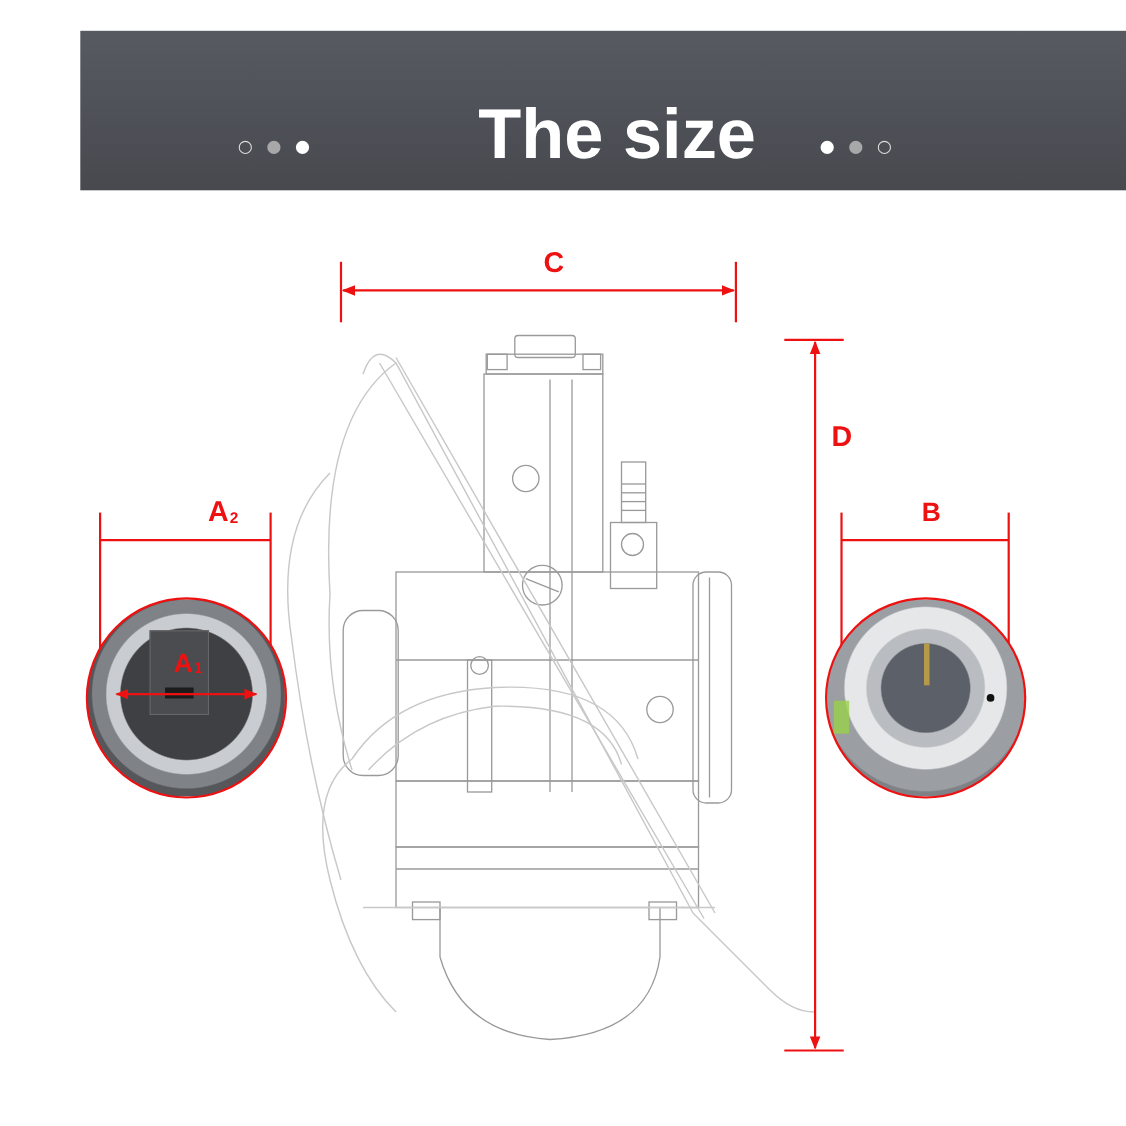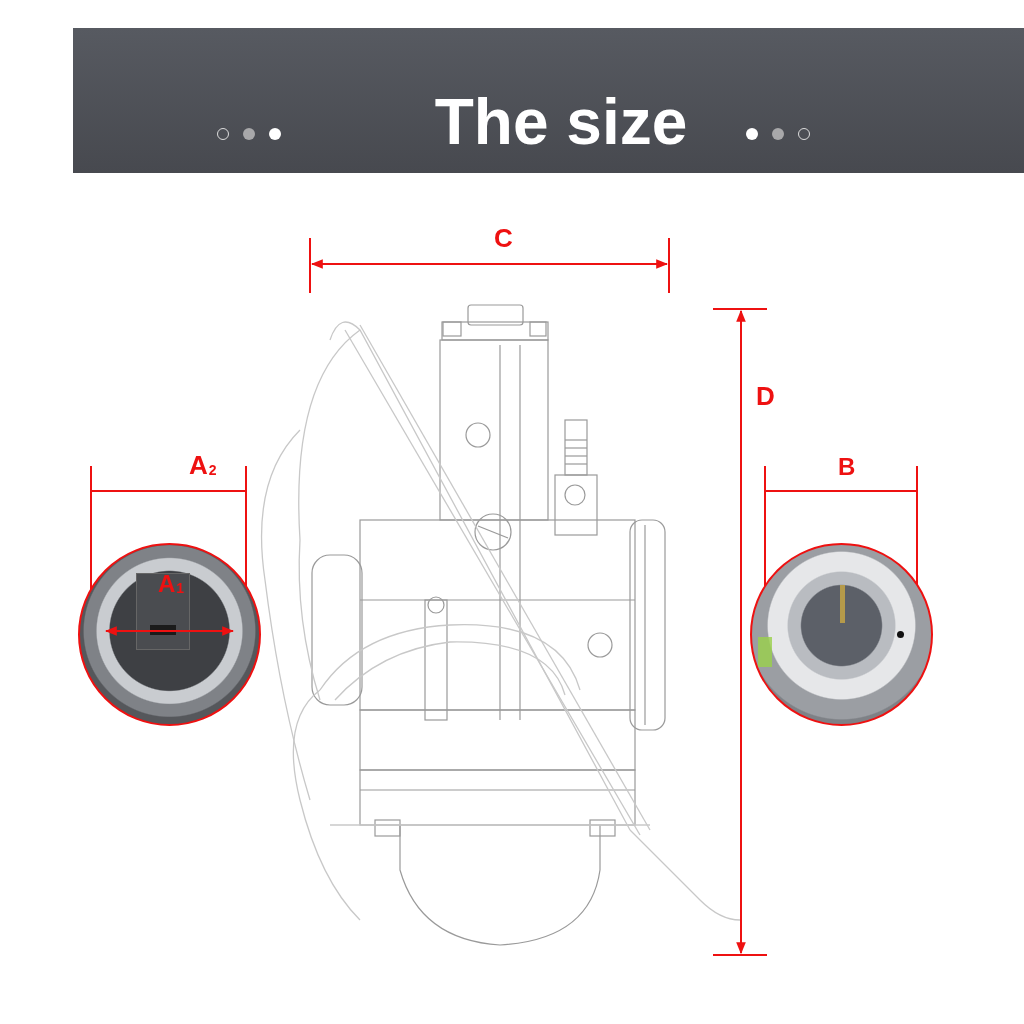--- a/index.html
+++ b/index.html
@@ -135,13 +135,13 @@
 <div class="circle-photo" style="left:750px; top:543px; width:183px; height:183px; background:radial-gradient(circle at 50% 45%, #5c6068 0 30%, #b9bcc1 31% 40%, #e6e7e9 41% 55%, #9b9ea3 56% 70%, #7e8186 71%);">
   <div style="position:absolute; left:88px; top:40px; width:5px; height:38px; background:#b59a4a;"></div>
   <div style="position:absolute; left:145px; top:86px; width:7px; height:7px; border-radius:50%; background:#111;"></div>
   <div style="position:absolute; left:6px; top:92px; width:14px; height:30px; background:#9ad14a; opacity:0.8;"></div>
 </div>
 
 <div class="dim-label" style="left:494px; top:225px; font-size:26px;">C</div>
 <div class="dim-label" style="left:756px; top:383px; font-size:26px;">D</div>
 <div class="dim-label" style="left:838px; top:455px; font-size:24px;">B</div>
 <div class="dim-label" style="left:157px; top:452px; font-size:26px;margin-left:32px;"><span>A</span><sub>2</sub></div>
-<div class="dim-label" style="left:158px; top:572px; font-size:24px;"><span>A</span><sub>1</sub></div>
+<div class="dim-label" style="left:158px; top:592px; font-size:24px;"><span>A</span><sub>1</sub></div>
 
 </body></html>

